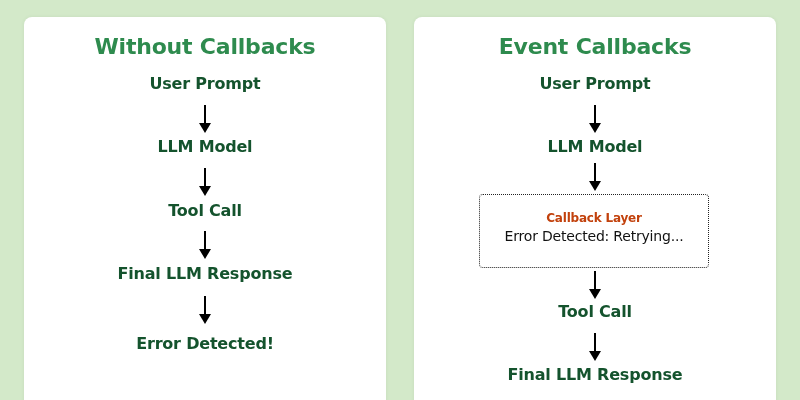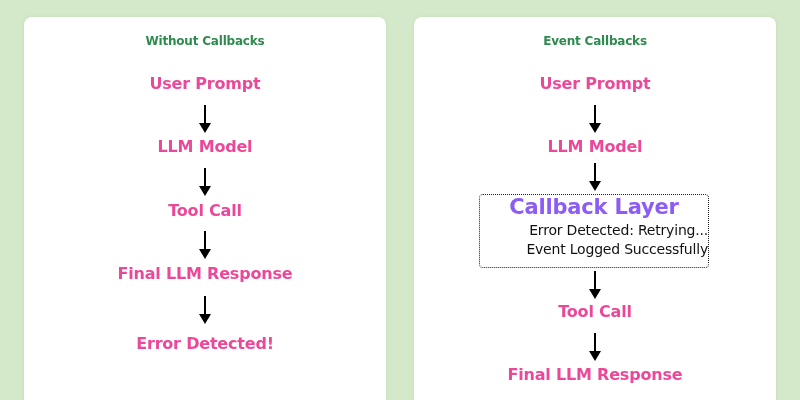--- a/index.html
+++ b/index.html
@@ -11,43 +11,43 @@
   }
   .card {
     position:absolute; top:17px; width:362px; height:400px;
     background:#ffffff; border-radius:8px;
     box-shadow:0 0 4px rgba(0,0,0,0.06);
   }
   #card-left { left:24px; }
   #card-right { left:414px; }
   .title {
     position:absolute; left:0; right:0; text-align:center;
-    color:#2e8b4e; font-weight:bold; font-size:12px; top:17px;
+    color:#2e8b4e; font-weight:bold; font-size:22px; top:17px;
     letter-spacing:-0.2px;
   }
   .node {
     position:absolute; left:0; right:0; text-align:center;
-    color:#ec4899; font-weight:bold; font-size:16px; letter-spacing:-0.2px;
+    color:#14532d; font-weight:bold; font-size:16px; letter-spacing:-0.2px;
   }
   .arrow {
     position:absolute; left:50%; width:14px; margin-left:-7px; height:30px;
   }
   .arrow .shaft { position:absolute; left:6px; top:0; width:2px; height:20px; background:#000; }
   .arrow .head {
     position:absolute; left:1px; top:18px; width:0; height:0;
     border-left:6px solid transparent; border-right:6px solid transparent;
     border-top:10px solid #000;
   }
   .cb-box {
     position:absolute; left:65px; width:230px; top:177px; height:74px;
     border:1px dotted #222; border-radius:4px; box-sizing:border-box;
     text-align:center;
   }
-  .cb-title { font-weight:bold; font-size:21px; color:#8b5cf6; margin-top:0; letter-spacing:-0.2px; }
-  .cb-line { font-size:14px; color:#111; margin-top:3px; letter-spacing:-0.2px;text-align:right; }
+  .cb-title { font-weight:bold; font-size:12px; color:#c2410c; margin-top:16px; letter-spacing:-0.2px; }
+  .cb-line { font-size:14px; color:#111; margin-top:3px; letter-spacing:-0.2px; }
 </style>
 </head>
 <body>
 
 <div class="card" id="card-left">
   <div class="title">Without Callbacks</div>
   <div class="node" style="top:57px">User Prompt</div>
   <div class="arrow" style="top:88px">
       <div class="shaft"></div>
       <div class="head"></div>
@@ -78,21 +78,20 @@
       <div class="head"></div>
     </div>
   <div class="node" style="top:120px">LLM Model</div>
   <div class="arrow" style="top:146px">
       <div class="shaft"></div>
       <div class="head"></div>
     </div>
   <div class="cb-box">
     <div class="cb-title">Callback Layer</div>
     <div class="cb-line">Error Detected: Retrying...</div>
-    <div class="cb-line">Event Logged Successfully</div>
   </div>
   <div class="arrow" style="top:254px">
       <div class="shaft"></div>
       <div class="head"></div>
     </div>
   <div class="node" style="top:285px">Tool Call</div>
   <div class="arrow" style="top:316px">
       <div class="shaft"></div>
       <div class="head"></div>
     </div>

